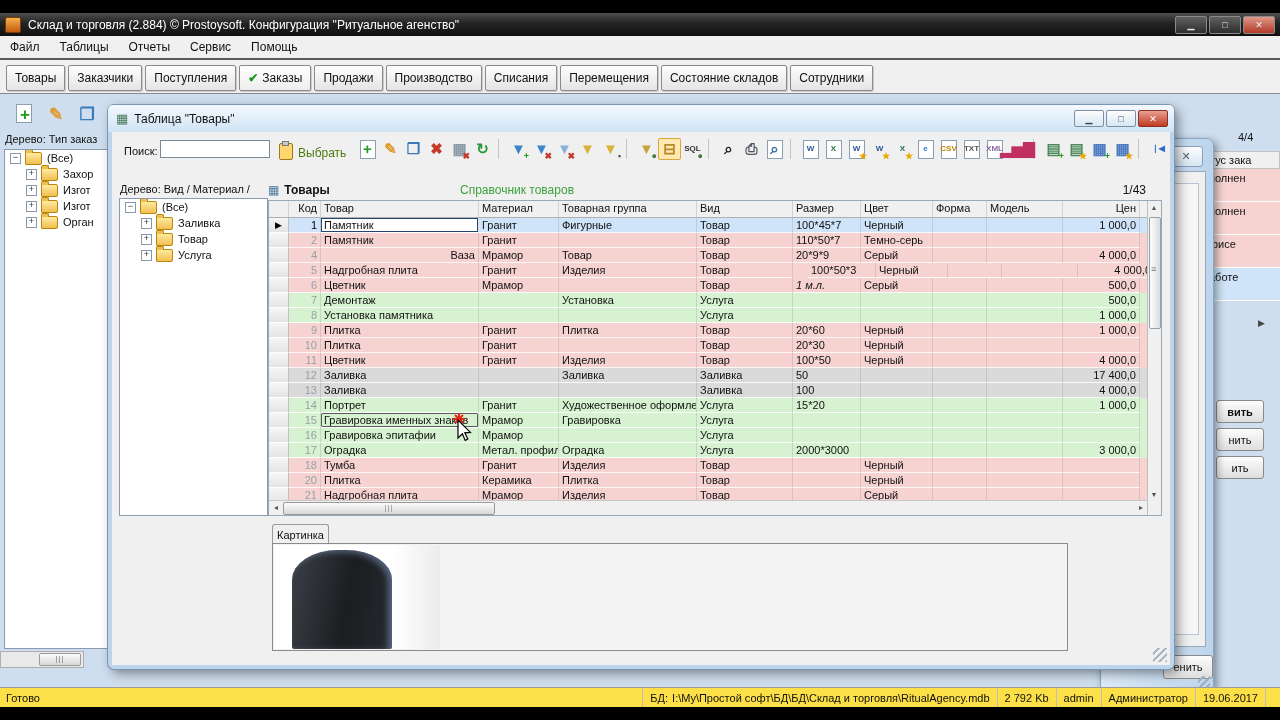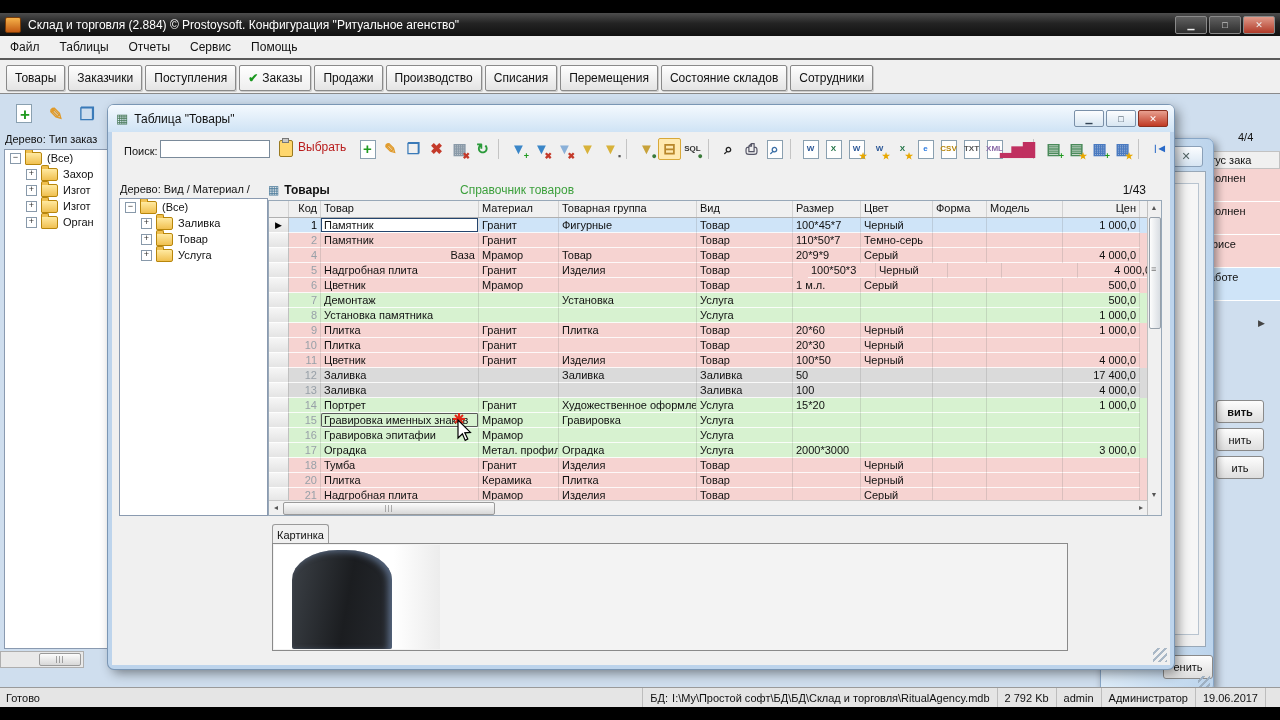--- a/index.html
+++ b/index.html
@@ -72,21 +72,21 @@
             font-size:12px;color:#111;padding-left:8px;box-sizing:border-box;}
   .tw-title-icon{color:#4a7a5a;font-size:13px;margin-right:6px;}
   .tw-ctrls{margin-left:auto;display:flex;gap:2px;margin-right:6px;}
   .twc{width:28px;height:15px;border-radius:2px;border:1px solid #7a90a8;font-size:9px;color:#345;
        background:linear-gradient(#fcfdfe,#d8e6f2);display:flex;align-items:center;justify-content:center;}
   .twc.close{background:linear-gradient(#e8a090,#c03a24);color:#fff;border-color:#8a3020;}
   .tw-body{position:absolute;left:0;top:23px;right:0;bottom:0;background:#f0f0f0;overflow:hidden;}
   .search-label{position:absolute;left:12px;top:13px;font-size:11px;color:#111;}
   .search-input{position:absolute;left:48px;top:8px;width:110px;height:18px;background:#fff;
                 border:1px solid #7a8a9a;box-sizing:border-box;}
-  .select-btn{position:absolute;left:167px;top:8px;height:20px;display:flex;align-items:flex-start;gap:5px;font-size:12px;color:#b91c1c;}
+  .select-btn{position:absolute;left:167px;top:8px;height:20px;display:flex;align-items:flex-end;gap:5px;font-size:12px;color:#4d7c0f;}
   .clipboard{width:12px;height:15px;background:#ffd76e;border:1px solid #9a7a20;border-radius:2px;position:relative;}
   .clipboard::before{content:"";position:absolute;left:2px;top:-3px;width:5px;height:3px;background:#c8c8c8;border:1px solid #777;}
   .tw-icons{position:absolute;left:244px;top:4px;right:2px;height:25px;display:flex;align-items:center;overflow:hidden;}
   .tbi{width:23px;height:22px;flex:none;display:flex;align-items:center;justify-content:center;
        position:relative;font-size:15px;line-height:1;}
   .tbi.big{width:26px;height:24px;font-size:17px;}
   .tbi .g,.tbi .tt{position:relative;z-index:1;font-weight:bold;}
   .tbi .tt{font-size:8px;}
   .tbi .ov{position:absolute;right:1px;bottom:-1px;font-size:9px;font-weight:bold;z-index:2;}
   .tbi.doc::before{content:"";position:absolute;left:4px;top:2px;width:14px;height:17px;background:#fff;
@@ -143,21 +143,21 @@
   .pic-white{position:absolute;left:1px;top:1px;width:166px;height:104px;background:linear-gradient(90deg,#ffffff 72%,#ececec);}
   .stone{position:absolute;left:18px;top:5px;width:100px;height:99px;
          background:linear-gradient(100deg,#3c4147 0%,#1b1d20 55%,#26292e 100%);
          border-radius:46% 46% 2px 2px / 30% 30% 2px 2px;
          box-shadow:inset -4px 2px 6px rgba(140,170,215,.5);}
   .pic-btns{position:absolute;left:966px;top:424px;display:flex;flex-direction:column;gap:4px;}
   .pic-btns .btn{width:72px;height:20px;}
   .tw-grip{position:absolute;right:3px;bottom:3px;width:14px;height:14px;
            background:repeating-linear-gradient(135deg,transparent 0 3px,#aab8c6 3px 5px);}
   
-  .statusbar{position:absolute;left:0;top:687px;width:100%;height:20px;background:#e5e5e5;
+  .statusbar{position:absolute;left:0;top:687px;width:100%;height:20px;background:#fde047;
              border-top:1px solid #9a9a9a;display:flex;align-items:center;font-size:11px;color:#111;box-sizing:border-box;}
   .sb-ready{padding-left:6px;flex:1;}
   .sb-seg{border-left:1px solid #bdbdbd;padding:0 7px;height:100%;display:flex;align-items:center;white-space:nowrap;gap:4px;}
   .sb-tail{border-left:1px solid #bdbdbd;width:14px;height:100%;}
   .botstrip{position:absolute;left:0;top:707px;width:100%;height:13px;background:#000;}
   
   .cursor{position:absolute;left:446px;top:318px;width:30px;height:32px;z-index:60;pointer-events:none;}
 </style>
 </head>
 <body>
@@ -520,21 +520,21 @@
                 <div class="c" style="width: 76px;"></div>
                 <div class="c ar" style="width: 77px;">4 000,0</div>
               </div>
               <div class="r pink">
                 <div class="c mk" style="width: 20px;"></div>
                 <div class="c num" style="width: 32px;">6</div>
                 <div class="c" style="width: 158px;">Цветник</div>
                 <div class="c" style="width: 80px;">Мрамор</div>
                 <div class="c" style="width: 138px;"></div>
                 <div class="c" style="width: 96px;">Товар</div>
-                <div class="c" style="width: 68px;">1 м.л.</div>
+                <div class="c" style="width: 68px; font-style: italic;">1 м.л.</div>
                 <div class="c" style="width: 72px;">Серый</div>
                 <div class="c" style="width: 54px;"></div>
                 <div class="c" style="width: 76px;"></div>
                 <div class="c ar" style="width: 77px;">500,0</div>
               </div>
               <div class="r green">
                 <div class="c mk" style="width: 20px;"></div>
                 <div class="c num" style="width: 32px;">7</div>
                 <div class="c" style="width: 158px;">Демонтаж</div>
                 <div class="c" style="width: 80px;"></div>

